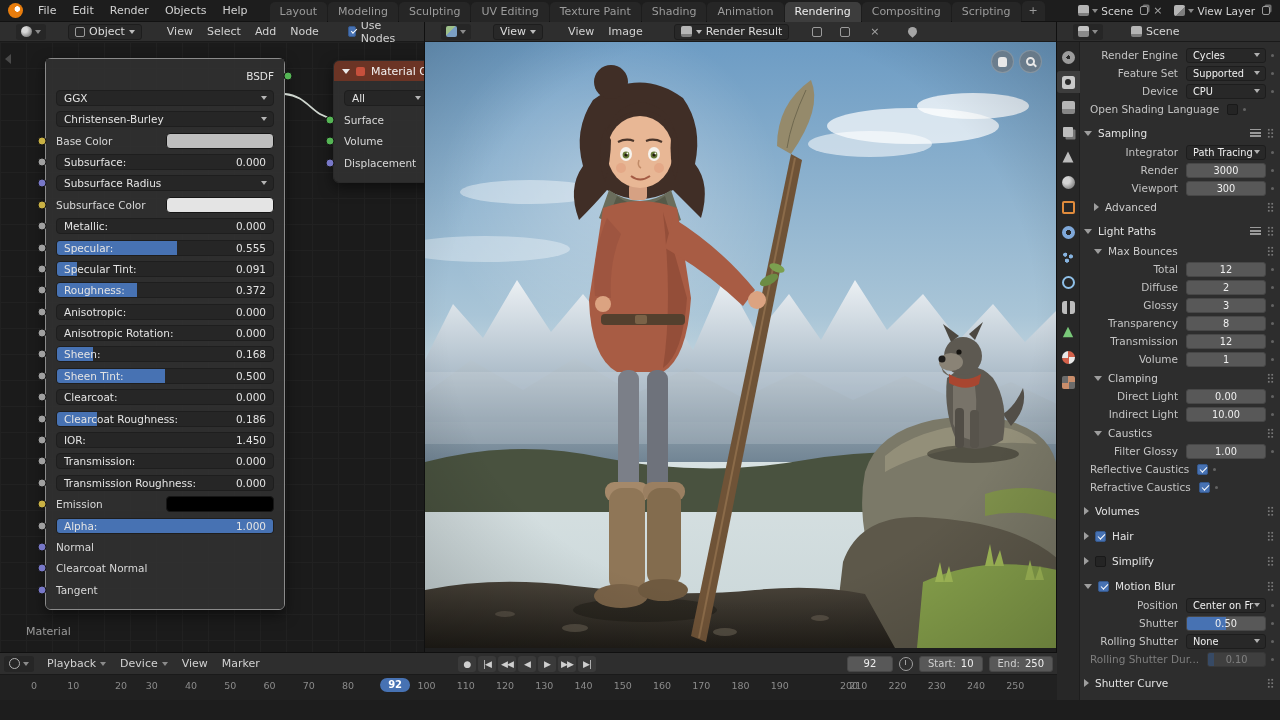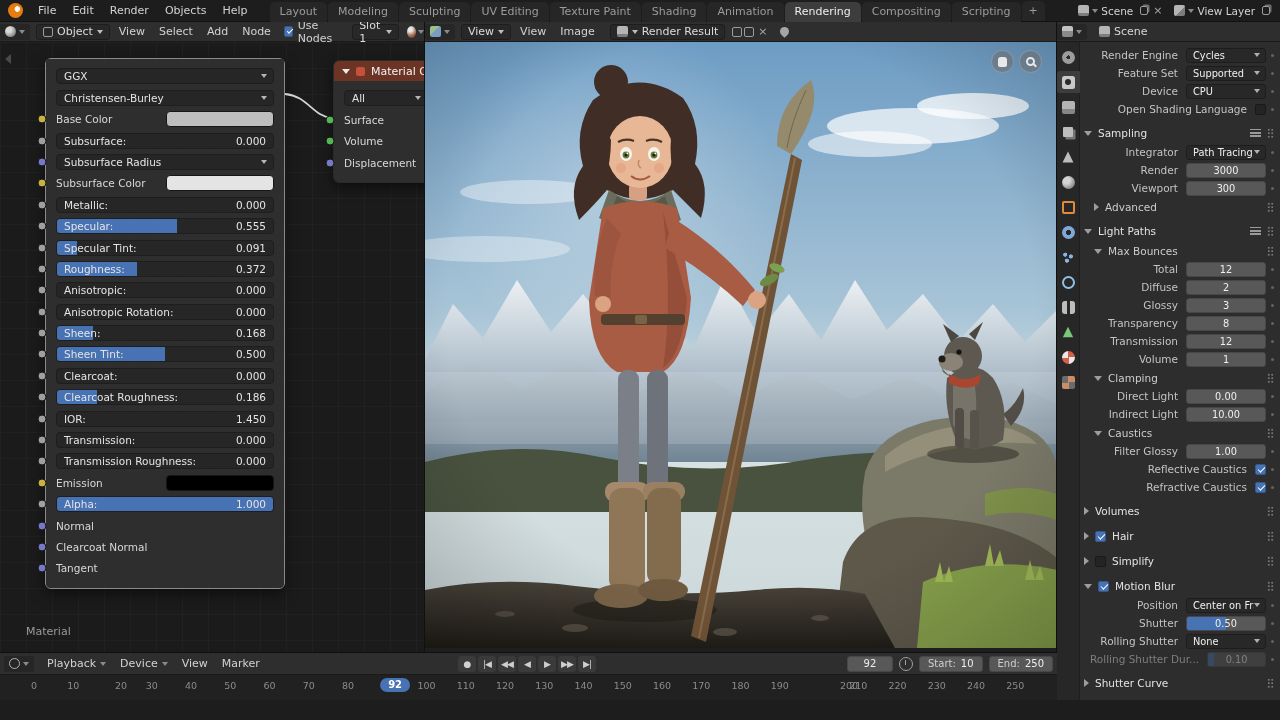--- a/index.html
+++ b/index.html
@@ -21,21 +21,21 @@
   .tb-spacer{flex:1;}
   .tb-widget{display:flex;align-items:center;gap:3px;margin-right:10px;color:#cfcfcf;font-size:10.5px;white-space:nowrap;}
   .mini-ic{width:11px;height:11px;background:#9b9b9b;border-radius:2px;position:relative;}
   .mini-ic.screen{background:linear-gradient(#b5b5b5 70%,#7d7d7d 70%);}
   .mini-ic.layers{background:linear-gradient(135deg,#b5b5b5 55%,#7d7d7d 55%);}
   .mini-ic.copy{background:transparent;border:1px solid #9b9b9b;box-shadow:2px -2px 0 -0.5px #707070;width:8px;height:9px;margin-left:4px;}
   .xglyph{color:#a5a5a5;font-size:11px;padding:0 2px;}
   .chev{width:0;height:0;border-left:3px solid transparent;border-right:3px solid transparent;border-top:4px solid #bdbdbd;display:inline-block;}
   .chev.dim{border-top-color:#8a8a8a;}
   
-  .eheader{height:20px;background:#2e2e2e;display:flex;align-items:center;gap:2px;padding:0 0;border-bottom:1px solid #1a1a1a;position:relative;z-index:5;}
+  .eheader{height:20px;background:#2e2e2e;display:flex;align-items:center;gap:18px;padding:0 16px;border-bottom:1px solid #1a1a1a;position:relative;z-index:5;}
   .etype{display:flex;align-items:center;gap:3px;background:#262626;border-radius:3px;height:16px;padding:0 5px;margin-right:4px;}
   .etype-ic{width:11px;height:11px;border-radius:2px;background:#a8a8a8;}
   .etype-ic.shader{border-radius:50%;background:radial-gradient(circle at 35% 35%,#d8d8d8 0 25%,#8a8a8a 70%,#5f5f5f);}
   .etype-ic.image{background:linear-gradient(135deg,#9dc08a 0 45%,#7a9ec2 45%);}
   .etype-ic.props{background:linear-gradient(#c2c2c2 48%,#8a8a8a 48%);}
   .etype-ic.clock{border-radius:50%;border:1.5px solid #b0b0b0;background:transparent;}
   .hmenu{padding:0 7px;height:20px;line-height:20px;color:#d2d2d2;}
   .hpill{display:flex;align-items:center;gap:4px;background:#282828;border:1px solid #1d1d1d;border-radius:3px;height:16px;padding:0 6px;color:#dcdcdc;}
   .cbox{width:11px;height:11px;border-radius:2px;background:#2a2a2a;border:1px solid #1a1a1a;position:relative;}
   .cbox.on{background:#4772b3;border-color:#35588c;}
@@ -125,21 +125,21 @@
   .rfield{flex:1;height:15px;border-radius:3px;position:relative;overflow:hidden;display:flex;align-items:center;}
   .pitem.number .rfield,.pitem.slider .rfield{background:#585858;border:1px solid #474747;}
   .pitem.dropdown .rfield{background:#282828;border:1px solid #1d1d1d;}
   .rfill{position:absolute;left:0;top:0;bottom:0;width:0;background:#4772b3;}
   .rvalue{position:relative;z-index:1;color:#efefef;font-size:9.8px;white-space:nowrap;overflow:hidden;}
   .pitem.number .rvalue,.pitem.slider .rvalue{flex:1;text-align:center;}
   .pitem.dropdown .rvalue{margin-left:6px;}
   .rchev{display:none;margin-left:auto;margin-right:5px;width:0;height:0;border-left:3px solid transparent;border-right:3px solid transparent;border-top:4px solid #b0b0b0;position:relative;z-index:1;}
   .pitem.dropdown .rchev{display:block;}
   .rcbox{display:none;width:11px;height:11px;border-radius:2px;background:#242424;border:1px solid #191919;position:relative;flex:none;}
-  .pitem.checkbox{justify-content:flex-end;}
+  .pitem.checkbox{justify-content:flex-start;}
   .pitem.checkbox .rlabel{flex:none;width:auto;}
   .pitem.checkbox .rcbox{display:block;}
   .pitem.checked .rcbox{background:#4772b3;border-color:#35588c;}
   .pitem.checked .rcbox::after{content:'';position:absolute;left:2px;top:2.4px;width:5.5px;height:2.8px;border-left:1.4px solid #fff;border-bottom:1.4px solid #fff;transform:rotate(-45deg);}
   .pitem.disabled .rfield{opacity:.42;}
   .pitem.disabled .rlabel{color:#7e7e7e;}
   .pitem.header{margin-top:7px;height:18px;}
   .pitem.subheader{margin-top:3px;height:16px;padding-left:10px;}
   .harrow{width:0;height:0;margin-right:6px;flex:none;}
   .pitem.down .harrow{border-left:4px solid transparent;border-right:4px solid transparent;border-top:5px solid #9d9d9d;}
@@ -255,20 +255,24 @@
 
     <div id="node-canvas" data-name="node-editor-canvas">
       <span class="region-arrow" data-name="region-collapse-arrow-icon"></span>
 
       <svg id="wire-svg" width="425" height="610" data-name="node-link-wire">
         <path d="M285,52 C308,54 312,74 332,76" stroke="#cfd6cf" fill="none" stroke-width="1.8"></path>
       </svg>
 
       <div class="node" id="principled-node" data-name="principled-bsdf-node">
         <div class="nbody" data-name="principled-node-body">
+          <div class="nrow output-row" data-name="bsdf-output-row">
+            <span data-name="bsdf-output-label">BSDF</span>
+            <span class="socket green out" data-name="bsdf-output-socket"></span>
+          </div>
           <div data-name="principled-rows">
 
           <div class="nrow dropdown" data-name="node-input-row">
 
                 <div class="nfield" data-name="node-field">
                   <span class="nfill" data-name="slider-fill"></span>
                   <span class="flabel" data-name="field-label">GGX</span>
 
                   <span class="fchev" data-name="chevron-down-icon"></span>
                 </div>

